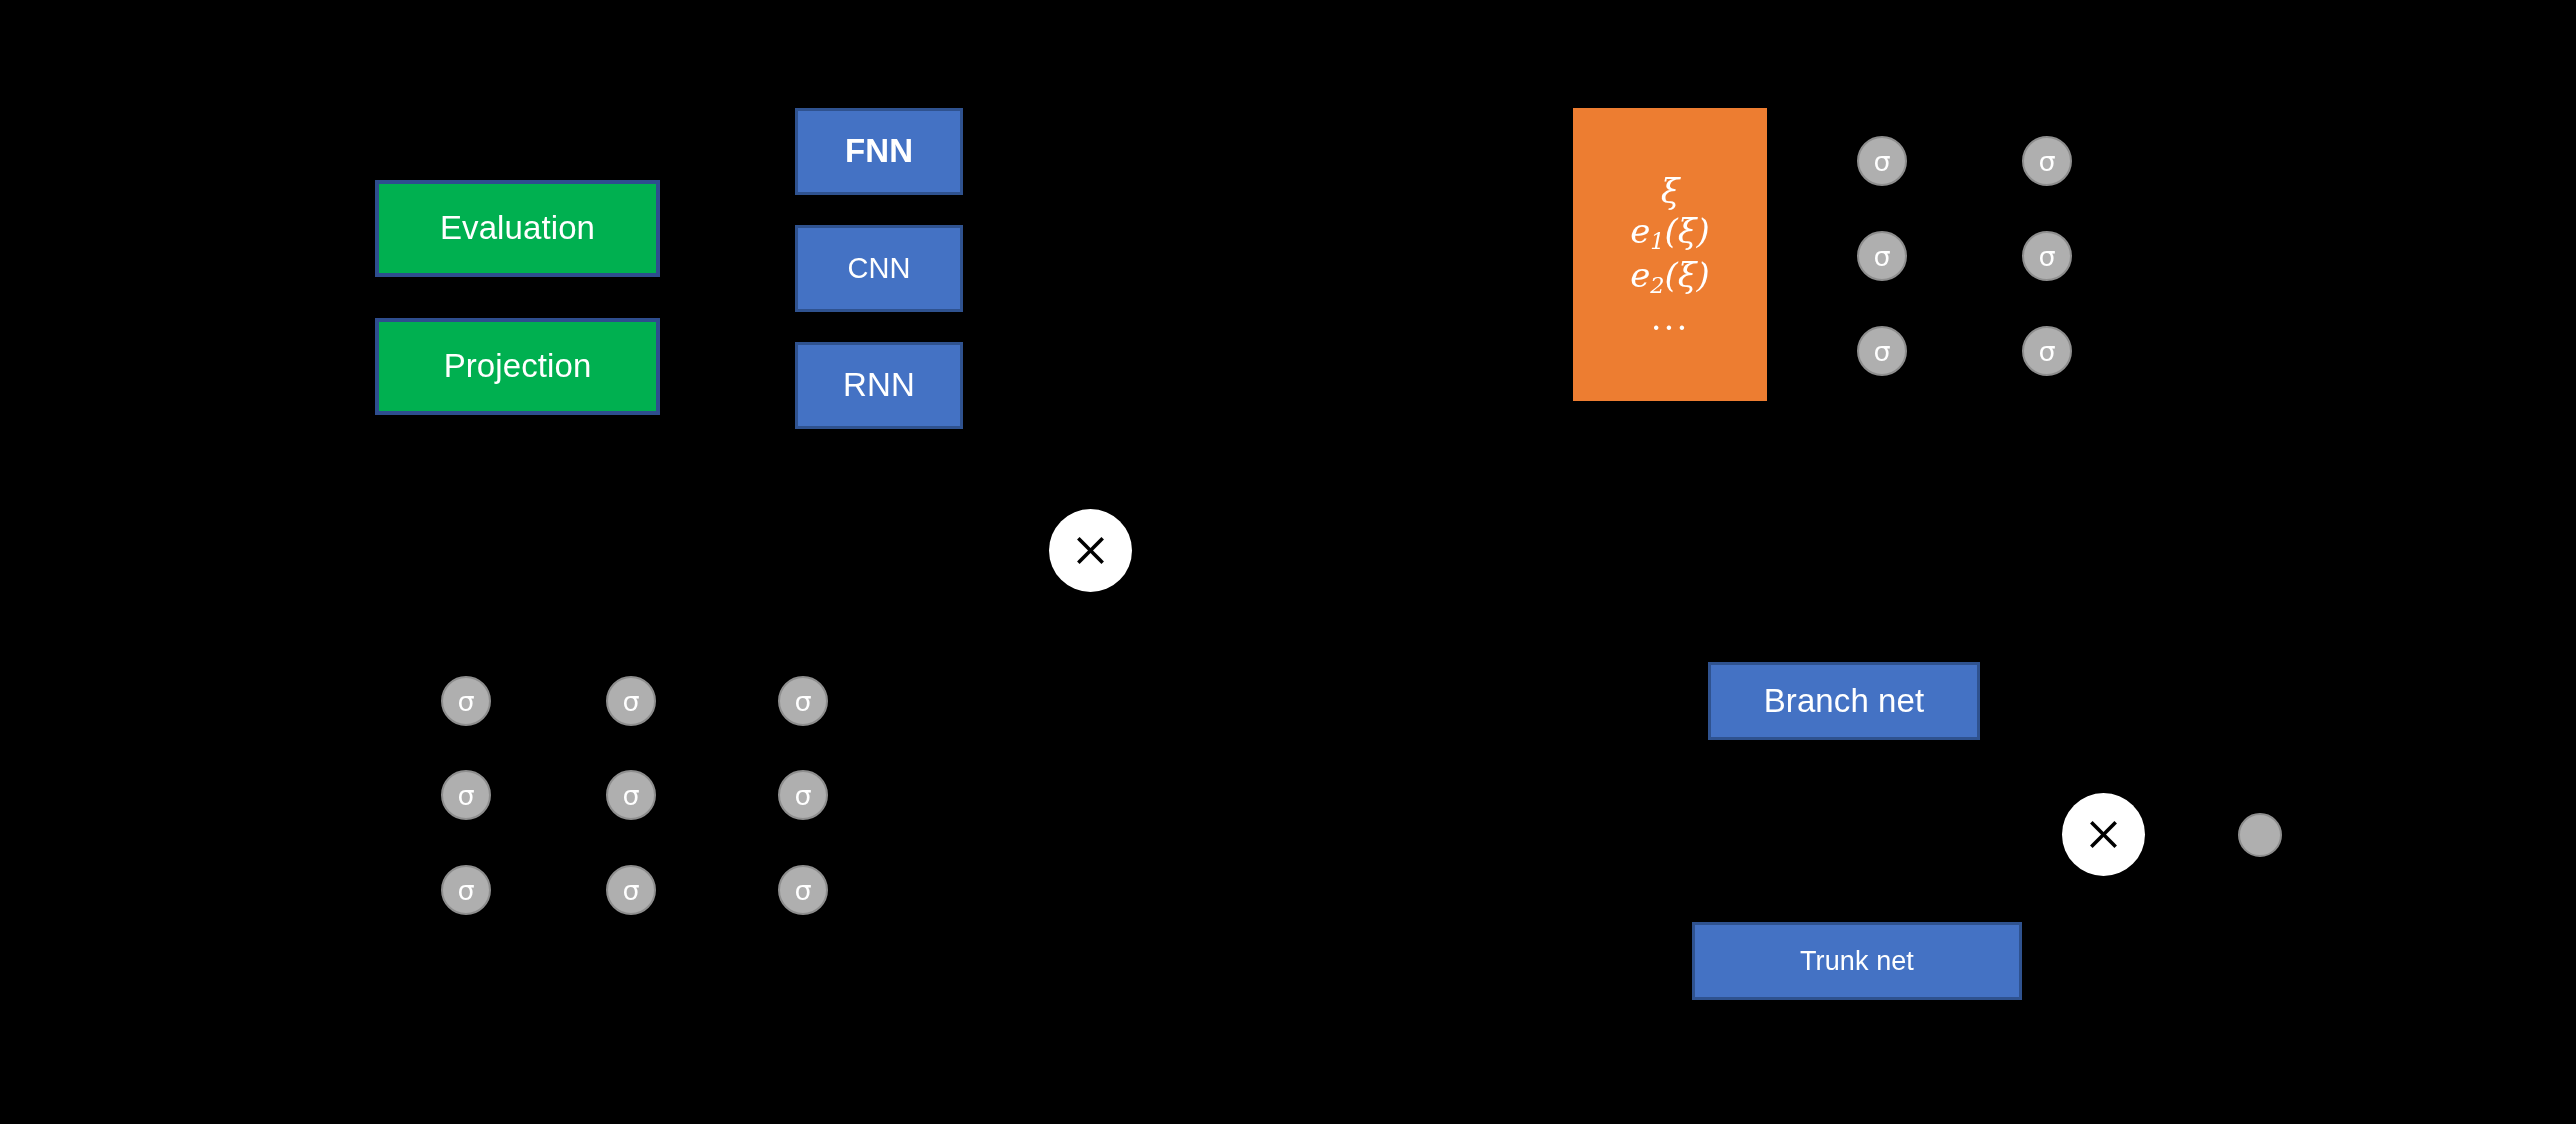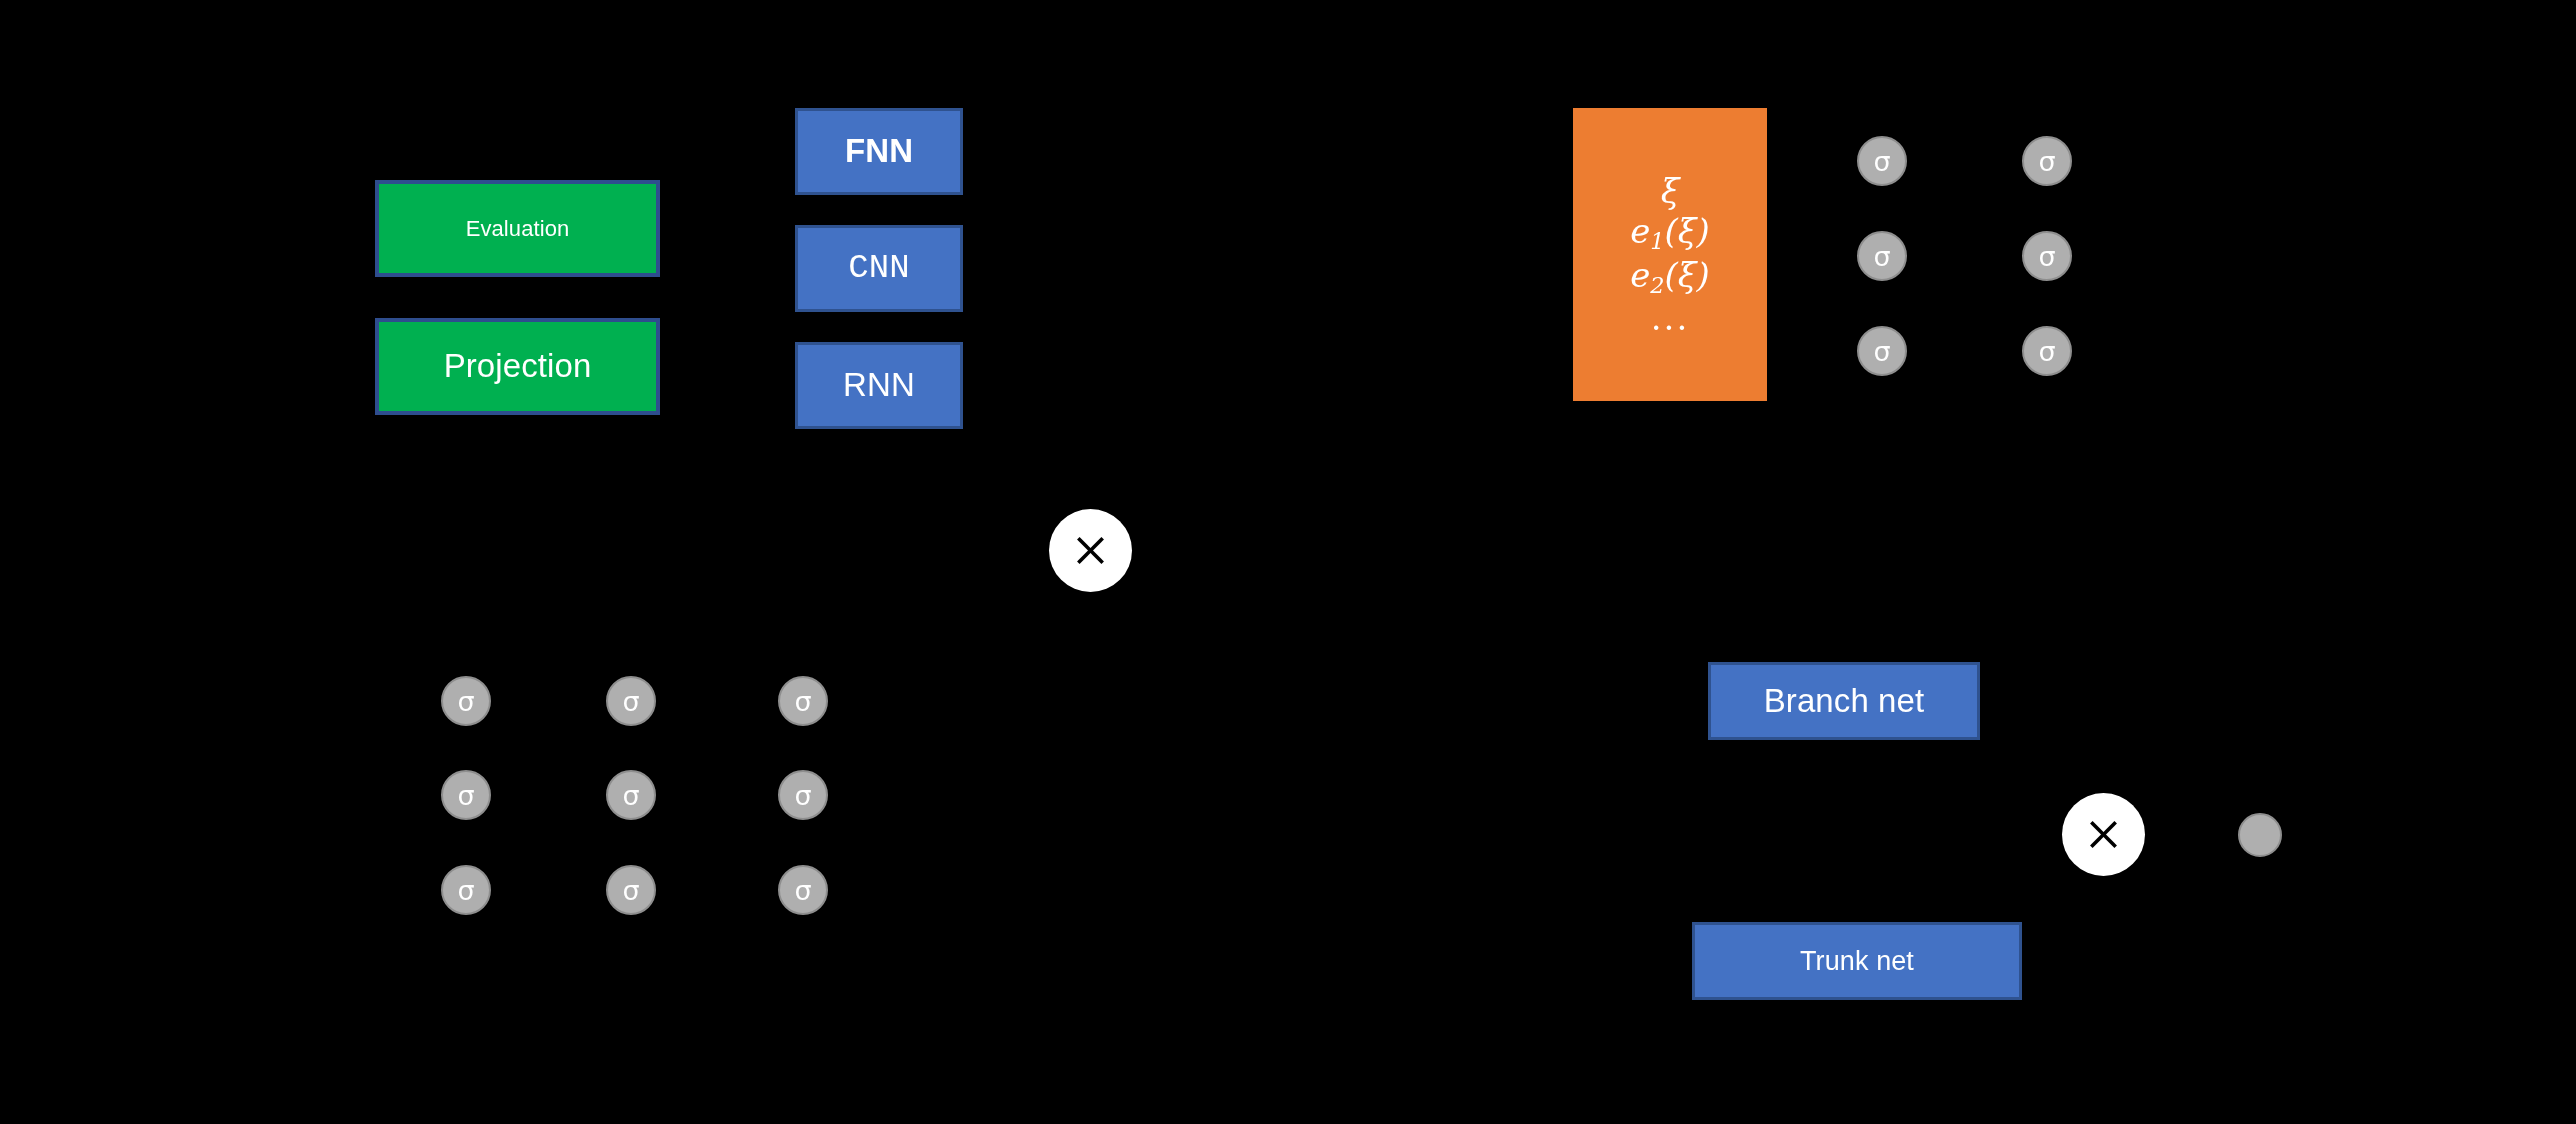--- a/index.html
+++ b/index.html
@@ -98,33 +98,33 @@
     background: #FFFFFF;
     border: none;
   }
   .mult svg { display: block; }
 </style>
 </head>
 <body>
 
 <div id="canvas">
 
-  <div class="node box box-green" style="left: 375px; top: 180px; width: 285px; height: 97px; font-size: 22px;">
+  <div class="node box box-green" style="left: 375px; top: 180px; width: 285px; height: 97px; font-size: 33px;">
     <span>Evaluation</span>
   </div>
 
   <div class="node box box-green" style="left: 375px; top: 318px; width: 285px; height: 97px; font-size: 33px;">
     <span>Projection</span>
   </div>
 
   <div class="node box box-blue" style="left: 795px; top: 108px; width: 168px; height: 87px; font-size: 33px; font-weight: bold;">
     <span>FNN</span>
   </div>
 
-  <div class="node box box-blue" style="left: 795px; top: 225px; width: 168px; height: 87px; font-size: 34px; font-family: Liberation Mono, monospace;">
+  <div class="node box box-blue" style="left: 795px; top: 225px; width: 168px; height: 87px; font-size: 29px;">
     <span>CNN</span>
   </div>
 
   <div class="node box box-blue" style="left: 795px; top: 342px; width: 168px; height: 87px; font-size: 33px;">
     <span>RNN</span>
   </div>
 
   <div class="node mult" style="left: 1049px; top: 509px; width: 83px; height: 83px;">
     <svg width="33" height="33" viewBox="0 0 46 46" aria-hidden="true">
       <line x1="6" y1="6" x2="40" y2="40" stroke="#000000" stroke-width="5" stroke-linecap="butt"></line>

